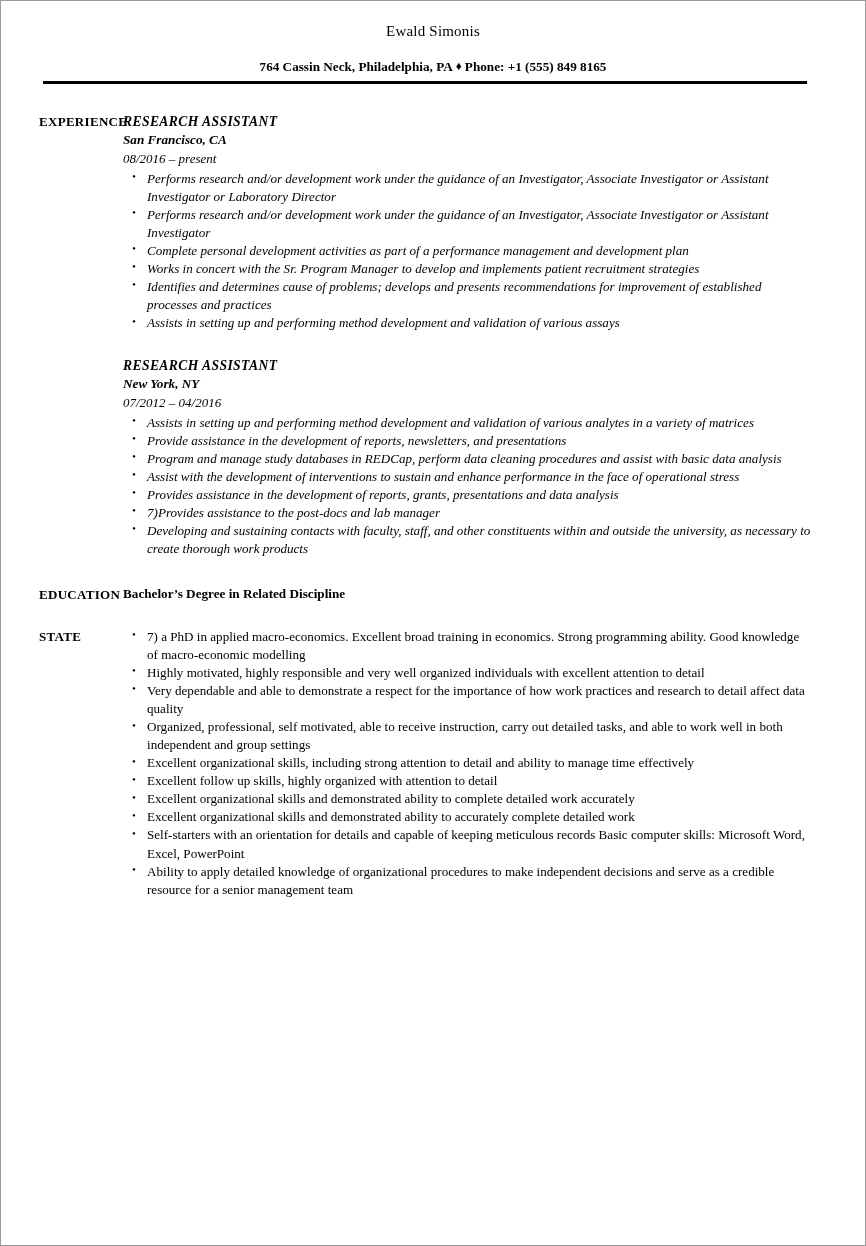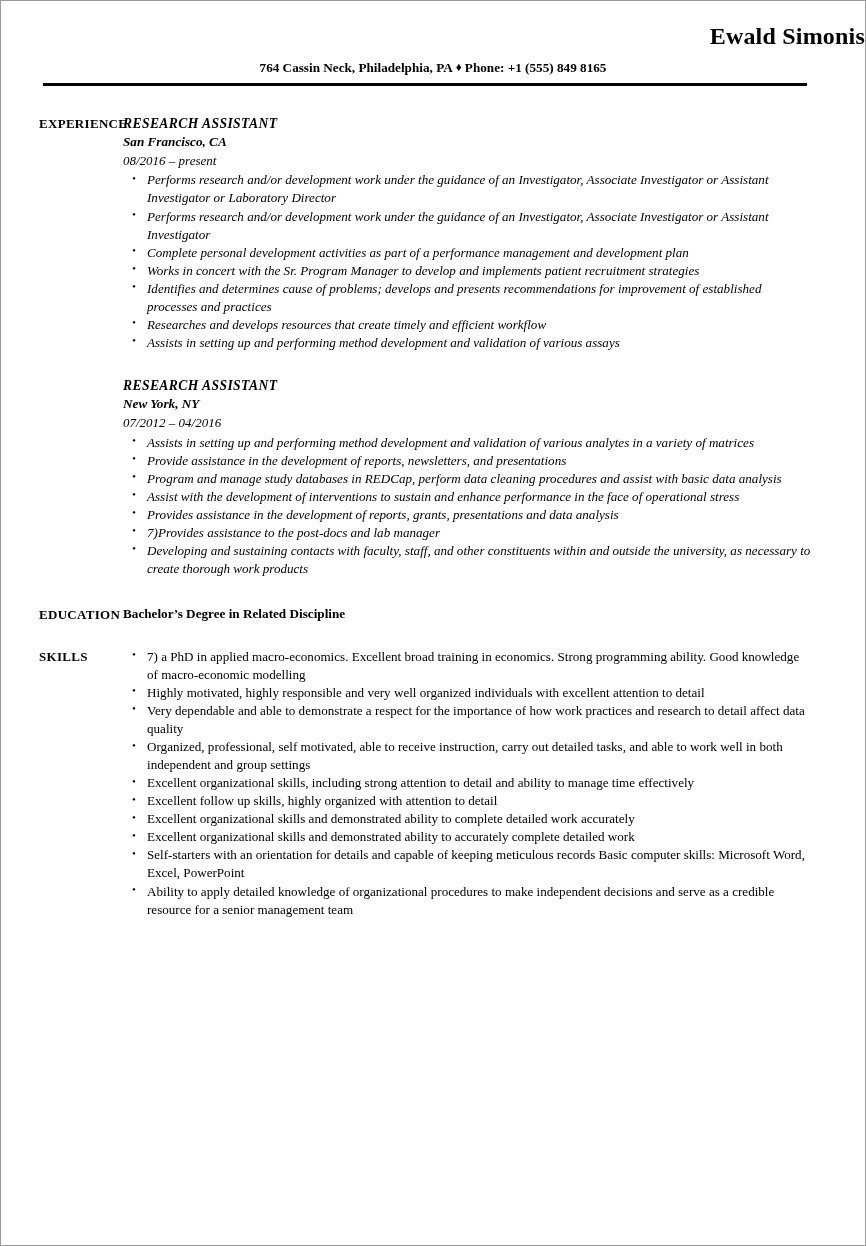--- a/index.html
+++ b/index.html
@@ -22,31 +22,31 @@
     background: #ffffff;
     border: 1px solid #9a9a9a;
     overflow: hidden;
   }
 
   
   .header {
     padding-top: 22px;
   }
   .cand-name {
-    text-align: right;
-    font-size: 24px;
-    font-weight: bold;
+    text-align: center;
+    font-size: 15px;
+    font-weight: normal;
     letter-spacing: 0.2px;
     line-height: 1.1;
   }
   .cand-contact {
     text-align: center;
     font-size: 13.2px;
     font-weight: bold;
-    margin-top: 12px;
+    margin-top: 20px;
     line-height: 1.1;
   }
   .contact-sep {
     display: inline-block;
     padding: 0 3px;
     font-size: 12px;
     vertical-align: 1px;
   }
   .rule {
     height: 3px;
@@ -157,21 +157,20 @@
         <div class="job">
           <div class="job-title">RESEARCH ASSISTANT</div>
           <div class="job-location">San Francisco, CA</div>
           <div class="job-dates">08/2016 – present</div>
           <ul class="bullets">
             <li>Performs research and/or development work under the guidance of an Investigator, Associate Investigator or Assistant Investigator or Laboratory Director</li>
             <li>Performs research and/or development work under the guidance of an Investigator, Associate Investigator or Assistant Investigator</li>
             <li>Complete personal development activities as part of a performance management and development plan</li>
             <li>Works in concert with the Sr. Program Manager to develop and implements patient recruitment strategies</li>
             <li>Identifies and determines cause of problems; develops and presents recommendations for improvement of established processes and practices</li>
-            <li>Researches and develops resources that create timely and efficient workflow</li>
             <li>Assists in setting up and performing method development and validation of various assays</li>
           </ul>
         </div>
 
         <div class="job">
           <div class="job-title">RESEARCH ASSISTANT</div>
           <div class="job-location">New York, NY</div>
           <div class="job-dates">07/2012 – 04/2016</div>
           <ul class="bullets">
             <li>Assists in setting up and performing method development and validation of various analytes in a variety of matrices</li>
@@ -188,21 +187,21 @@
     </div>
 
     <div class="section gap-education">
       <div class="sec-label">EDUCATION</div>
       <div class="sec-body">
         <div class="edu-degree">Bachelor’s Degree in Related Discipline</div>
       </div>
     </div>
 
     <div class="section gap-skills">
-      <div class="sec-label">SKILLS</div>
+      <div class="sec-label">STATE</div>
       <div class="sec-body">
         <ul class="bullets">
           <li>7) a PhD in applied macro-economics. Excellent broad training in economics. Strong programming ability. Good knowledge of macro-economic modelling</li>
           <li>Highly motivated, highly responsible and very well organized individuals with excellent attention to detail</li>
           <li>Very dependable and able to demonstrate a respect for the importance of how work practices and research to detail affect data quality</li>
           <li>Organized, professional, self motivated, able to receive instruction, carry out detailed tasks, and able to work well in both independent and group settings</li>
           <li>Excellent organizational skills, including strong attention to detail and ability to manage time effectively</li>
           <li>Excellent follow up skills, highly organized with attention to detail</li>
           <li>Excellent organizational skills and demonstrated ability to complete detailed work accurately</li>
           <li>Excellent organizational skills and demonstrated ability to accurately complete detailed work</li>

